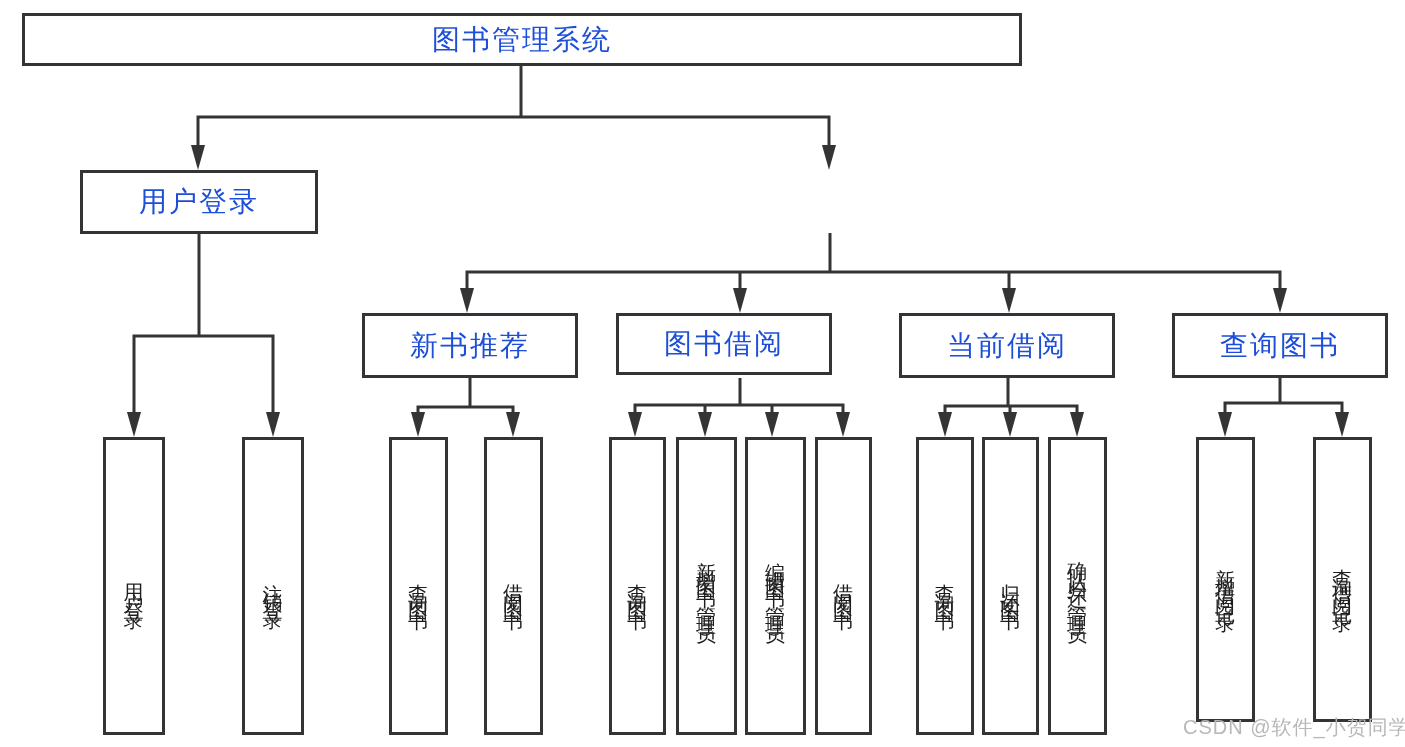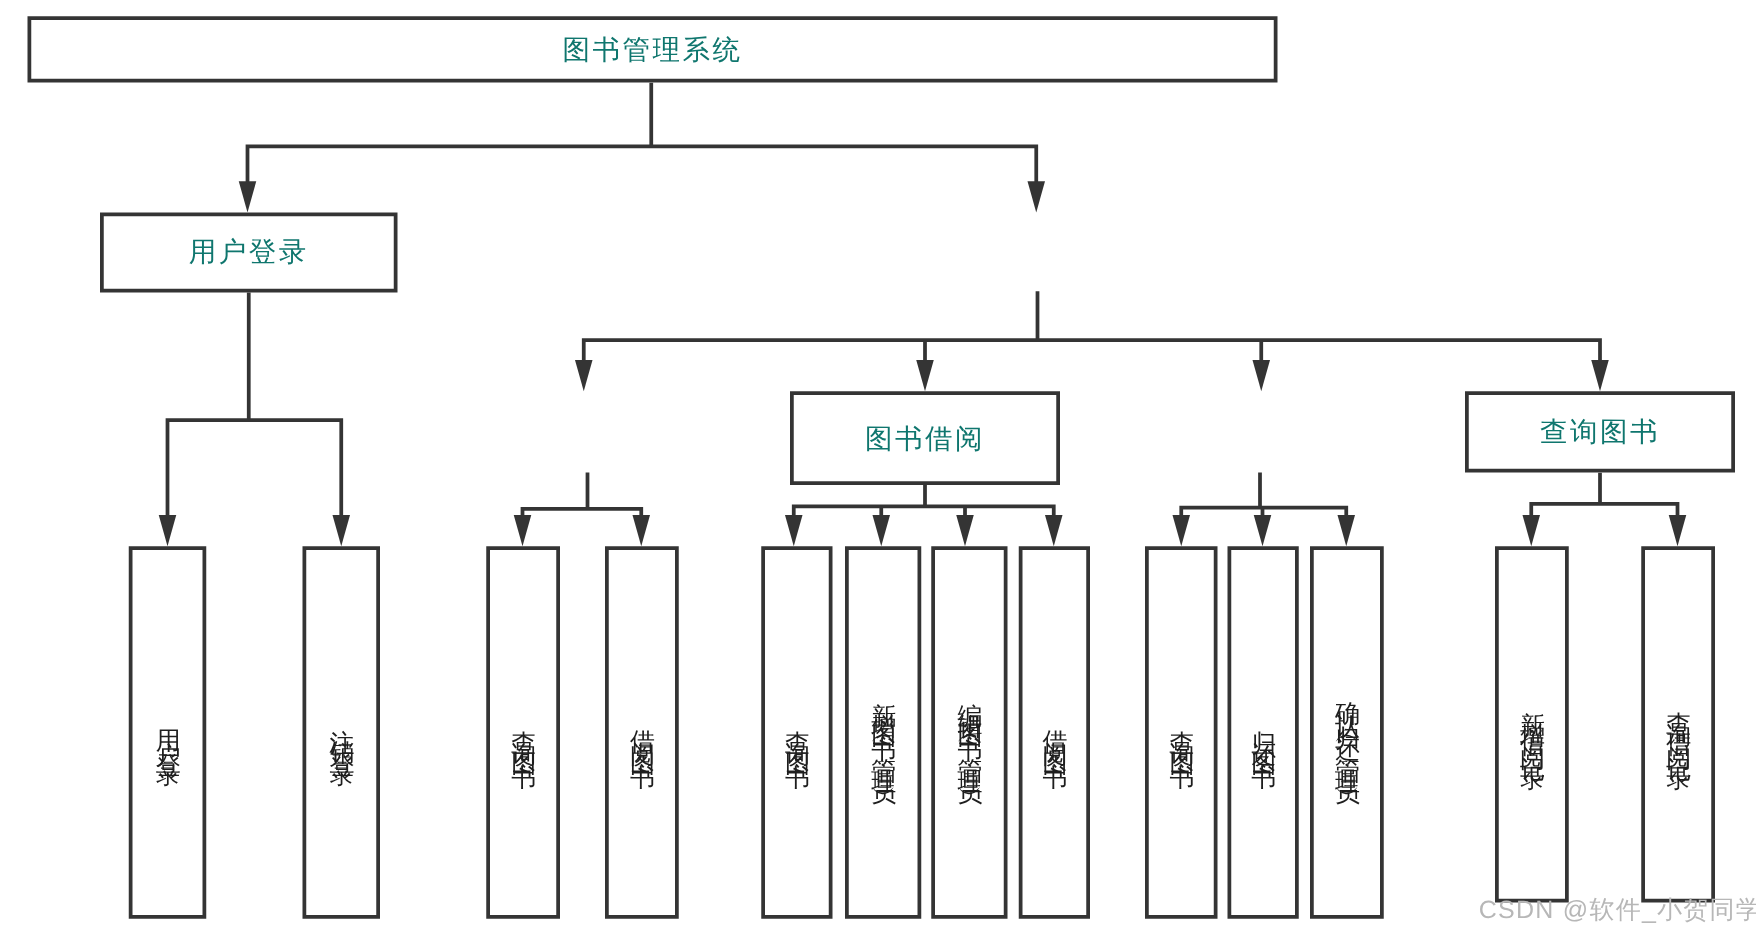--- a/index.html
+++ b/index.html
@@ -20,24 +20,24 @@
     position: absolute;
     box-sizing: border-box;
     background: #ffffff;
     border: 3px solid #343434;
     display: flex;
     align-items: center;
     justify-content: center;
     color: #1e1e1e;
   }
   .hbox span {
-    font-size: 22px;
+    font-size: 28px;
     letter-spacing: 2px;
     white-space: nowrap;
-    color: #0f766e;
+    color: #1d4ed8;
   }
   .vbox span {
     writing-mode: vertical-rl;
     text-orientation: mixed;
     font-size: 20px;
     letter-spacing: 9px;
     line-height: 1;
     white-space: nowrap;
     color: #1e1e1e;
   }
@@ -109,22 +109,28 @@
   </svg>
 
   <div class="node hbox" style="left:22px; top:13px; width:1000px; height:53px">
     <span>图书管理系统</span>
   </div>
 
   <div class="node hbox" style="left:80px; top:170px; width:238px; height:64px">
     <span>用户登录</span>
   </div>
 
-  <div class="node hbox" style="left:632px; top:313px; width:216px; height:75px">
+  <div class="node hbox" style="left:362px; top:313px; width:216px; height:65px">
+    <span>新书推荐</span>
+  </div>
+  <div class="node hbox" style="left:616px; top:313px; width:216px; height:62px">
     <span>图书借阅</span>
+  </div>
+  <div class="node hbox" style="left:899px; top:313px; width:216px; height:65px">
+    <span>当前借阅</span>
   </div>
   <div class="node hbox" style="left:1172px; top:313px; width:216px; height:65px">
     <span>查询图书</span>
   </div>
 
   <div class="node vbox" style="left:103px; top:437px; width:62px; height:298px">
     <span>用户登录</span>
   </div>
   <div class="node vbox" style="left:242px; top:437px; width:62px; height:298px">
     <span>注销登录</span>

